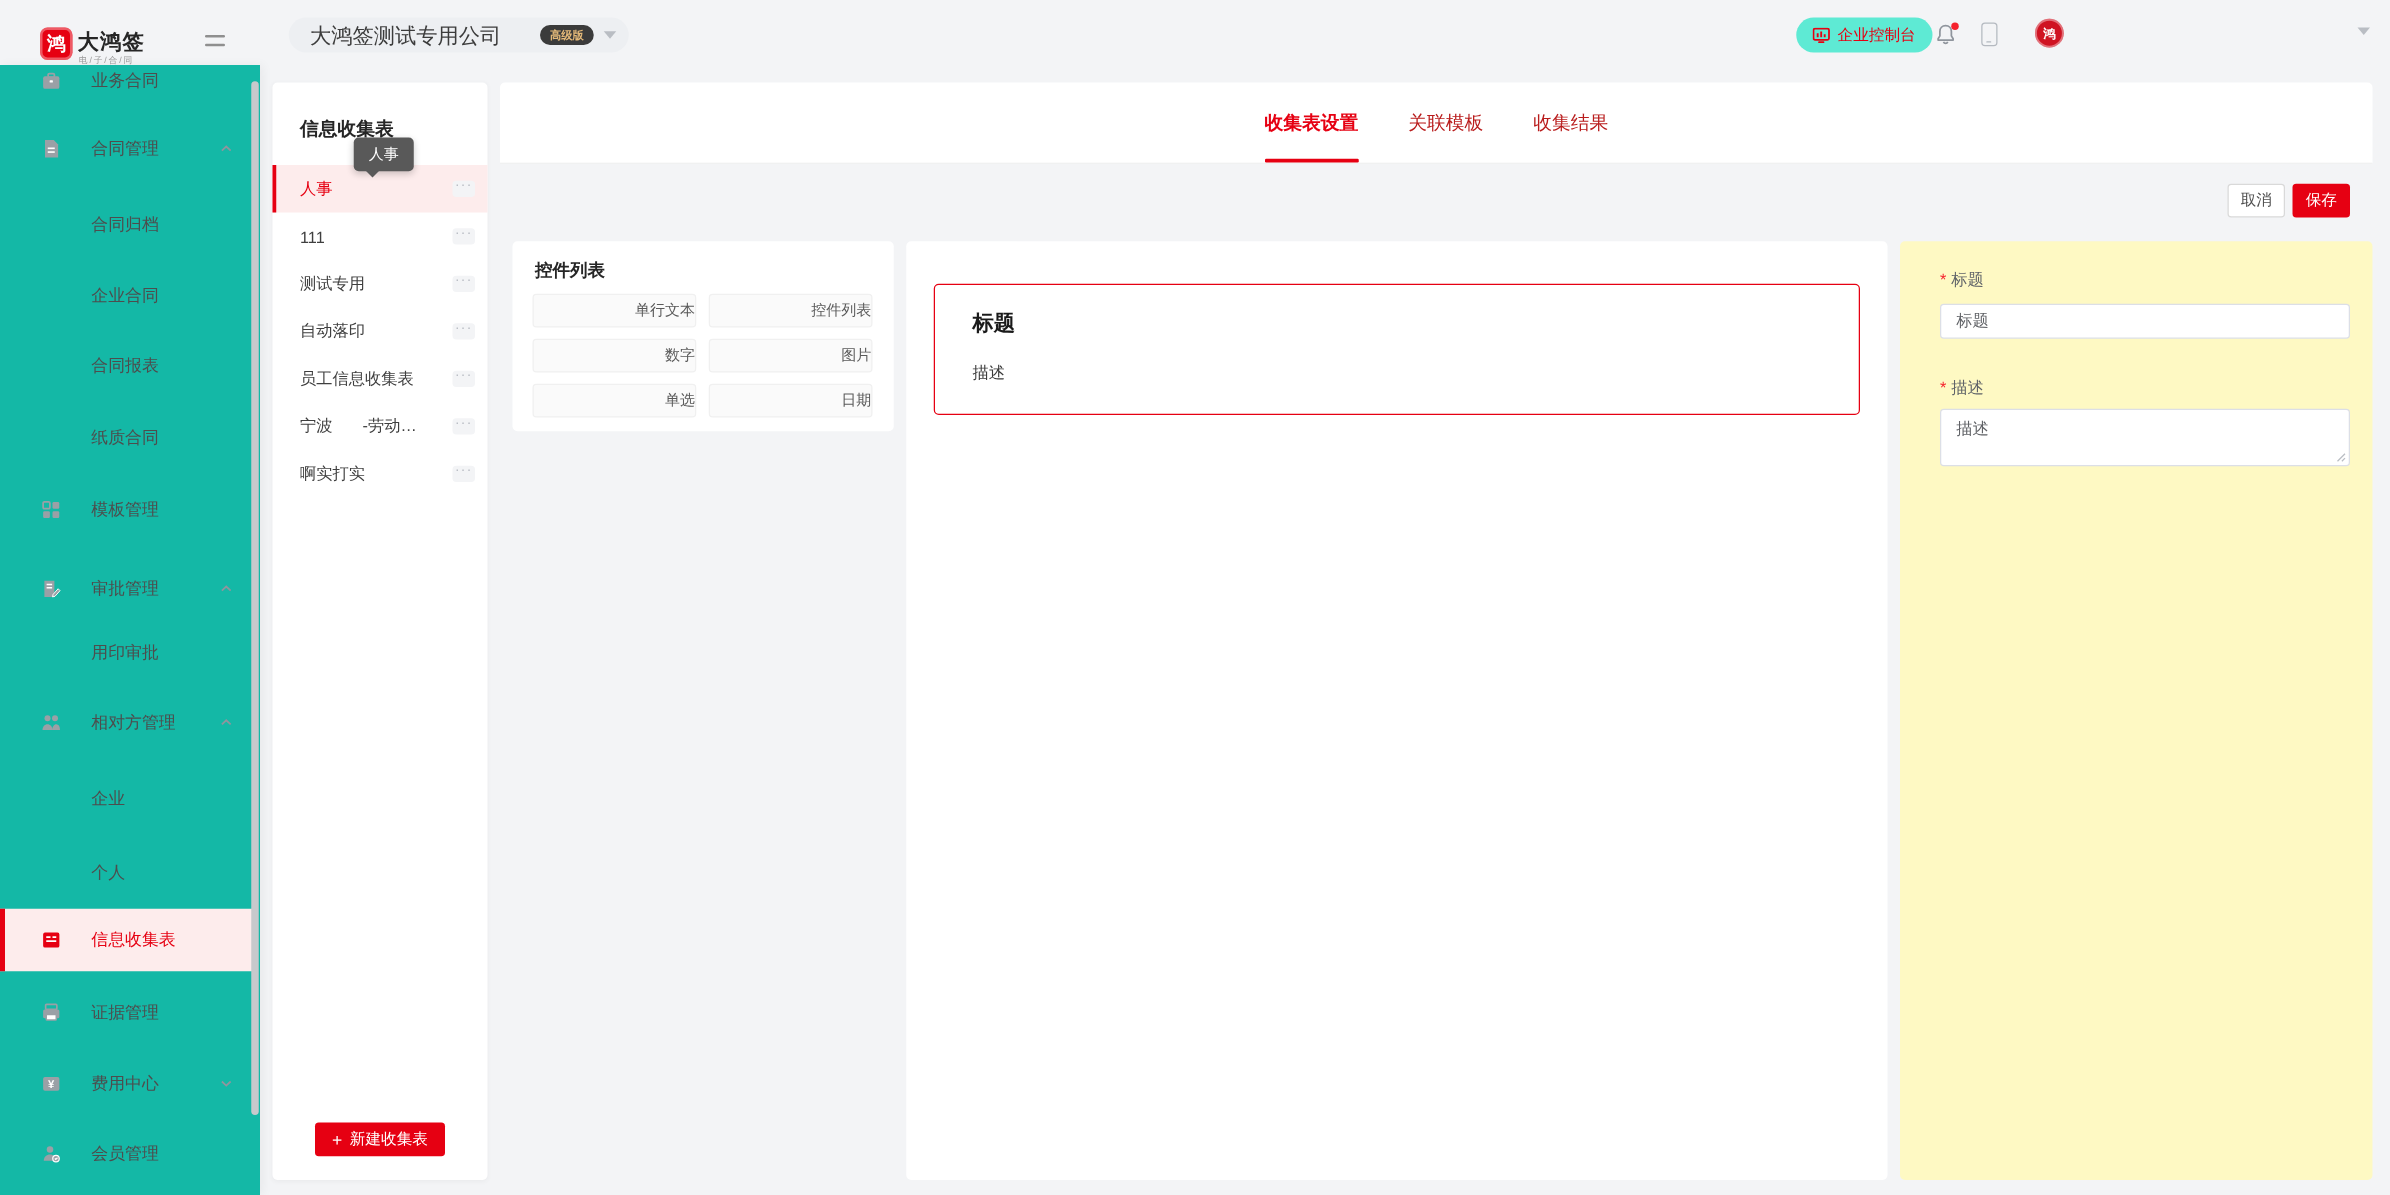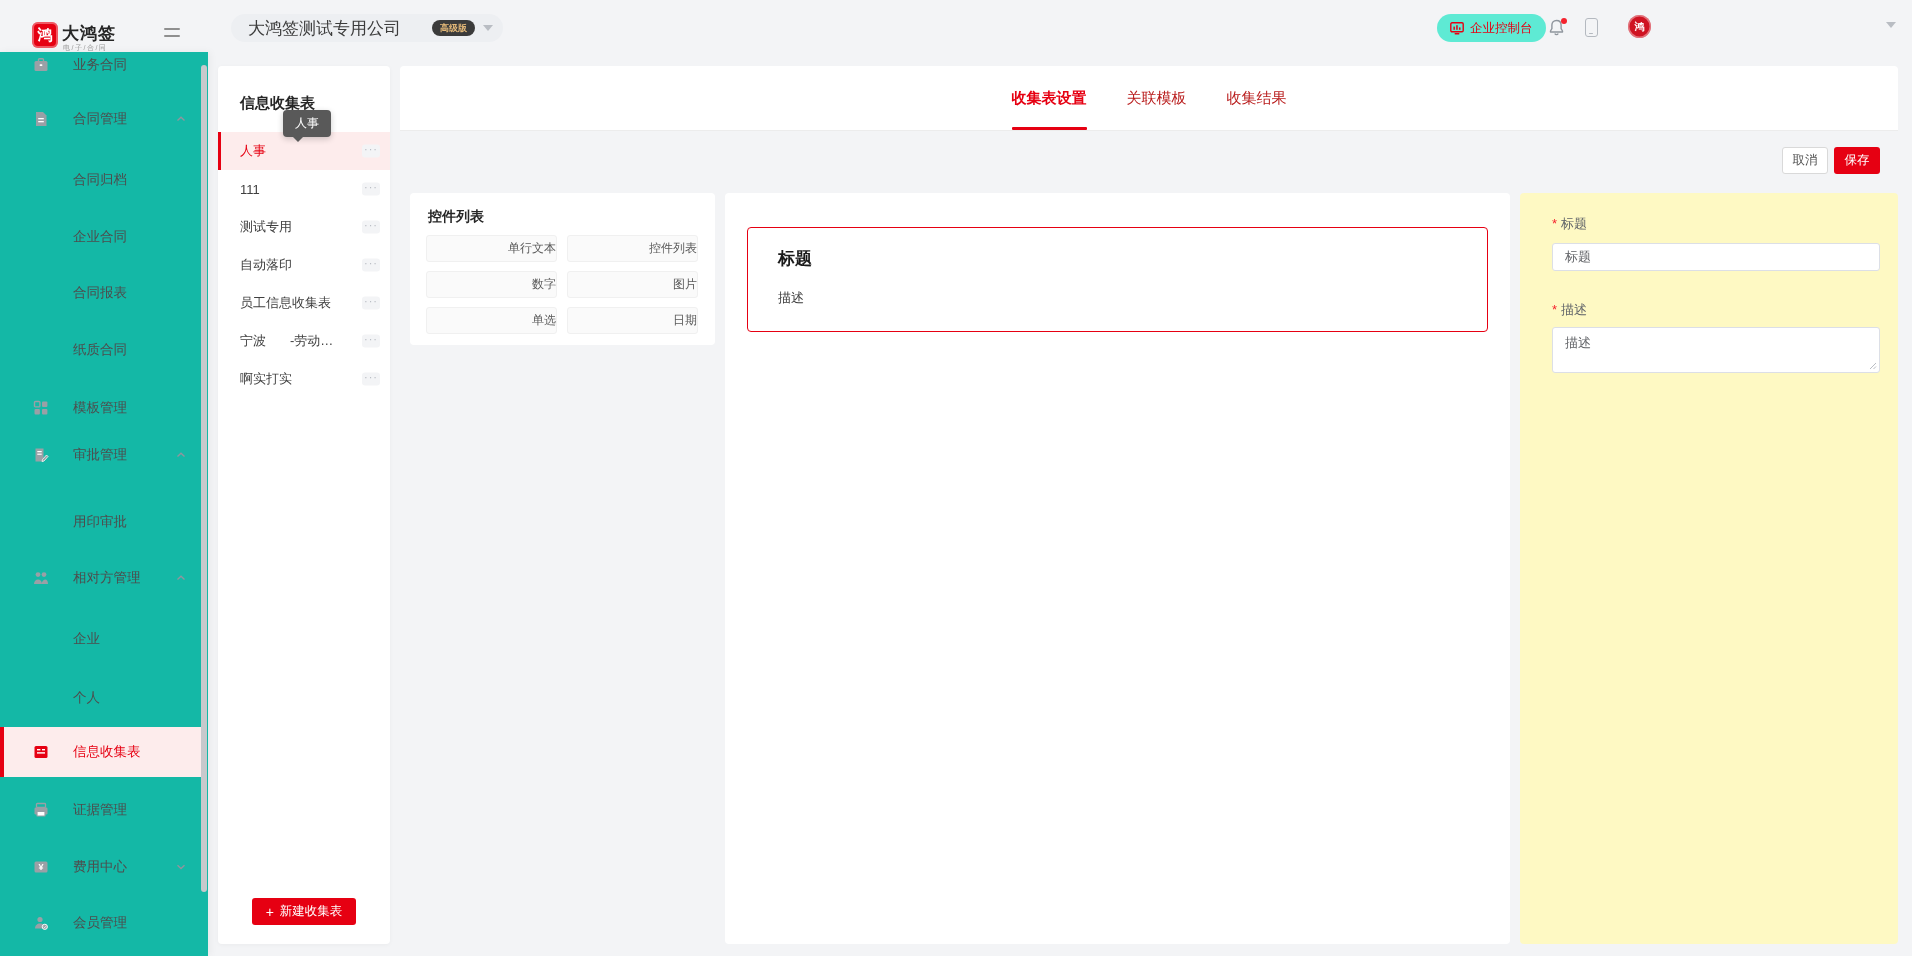--- a/index.html
+++ b/index.html
@@ -182,21 +182,21 @@
     <div class="side-item" style="top:336px">
       <svg class="s-icon" viewBox="0 0 16 16">
         <rect x="1.5" y="1.5" width="5.4" height="5.4" rx="1" fill="none" stroke="#9aa0a6" stroke-width="1.4"></rect>
         <rect x="9" y="1.5" width="5.4" height="5.4" rx="1" fill="#9aa0a6"></rect>
         <rect x="1.5" y="9" width="5.4" height="5.4" rx="1" fill="#9aa0a6"></rect>
         <rect x="9" y="9" width="5.4" height="5.4" rx="1" fill="#9aa0a6"></rect>
       </svg>
       <span class="s-label">模板管理</span>
     </div>
 
-    <div class="side-item" style="top:383px">
+    <div class="side-item" style="top:399px">
       <svg class="s-icon" viewBox="0 0 16 16">
         <path d="M2.5 1.5h8v13h-8z" fill="#9aa0a6"></path>
         <rect x="4.3" y="4" width="4.4" height="1.2" fill="#fff"></rect>
         <rect x="4.3" y="6.6" width="4.4" height="1.2" fill="#fff"></rect>
         <path d="M9.5 12.5 13.5 8l1.5 1.5-4 4.5-2 .5z" fill="#9aa0a6" stroke="#fbfbfb" stroke-width="0.8"></path>
       </svg>
       <span class="s-label">审批管理</span>
       <svg class="s-chevron" width="10" height="8" viewBox="0 0 10 8">
         <polyline points="1.5,5.5 5,2.2 8.5,5.5" fill="none" stroke="#8f959d" stroke-width="1.4"></polyline>
       </svg>

